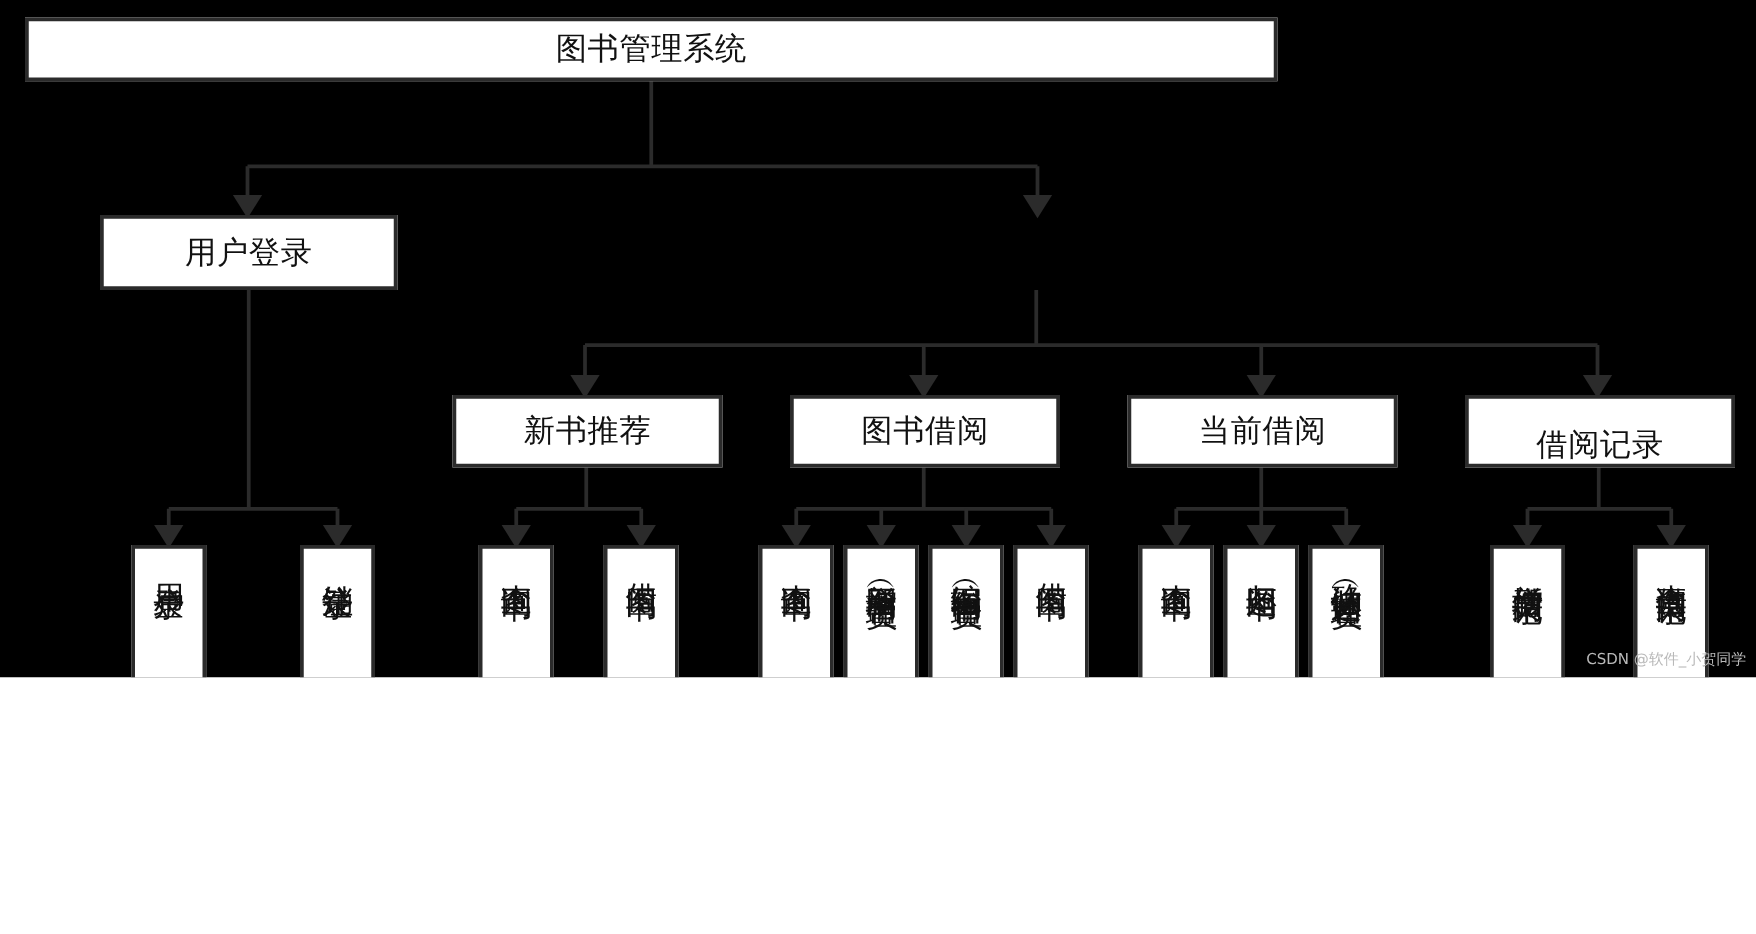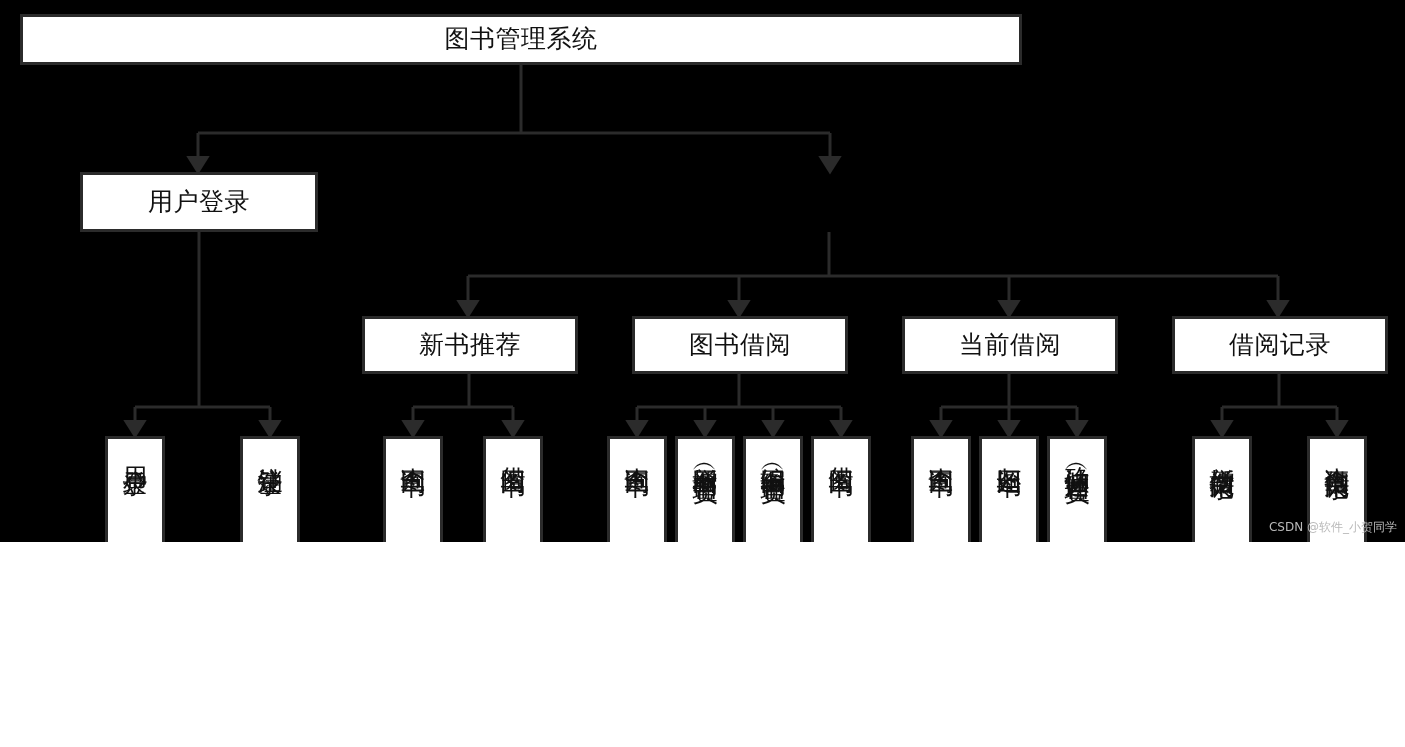--- a/index.html
+++ b/index.html
@@ -136,21 +136,21 @@
 
   <div class="node-box node-h" style="left:362px; top:316px; width:216px; height:58px;">
     <span class="node-label">新书推荐</span>
   </div>
   <div class="node-box node-h" style="left:632px; top:316px; width:216px; height:58px;">
     <span class="node-label">图书借阅</span>
   </div>
   <div class="node-box node-h" style="left:902px; top:316px; width:216px; height:58px;">
     <span class="node-label">当前借阅</span>
   </div>
-  <div class="node-box node-h" style="left:1172px; top:316px; width:216px; height:58px;">
+  <div class="node-box node-h" style="left:1172px; top:316px; width:216px; height:58px;align-items:flex-end;">
     <span class="node-label">借阅记录</span>
   </div>
 
   <div class="node-box node-v" style="left:105px; top:436px; width:60px; height:299px;">
     <span class="node-label">用户登录</span>
   </div>
   <div class="node-box node-v" style="left:240px; top:436px; width:60px; height:299px;">
     <span class="node-label">注销登录</span>
   </div>
 

